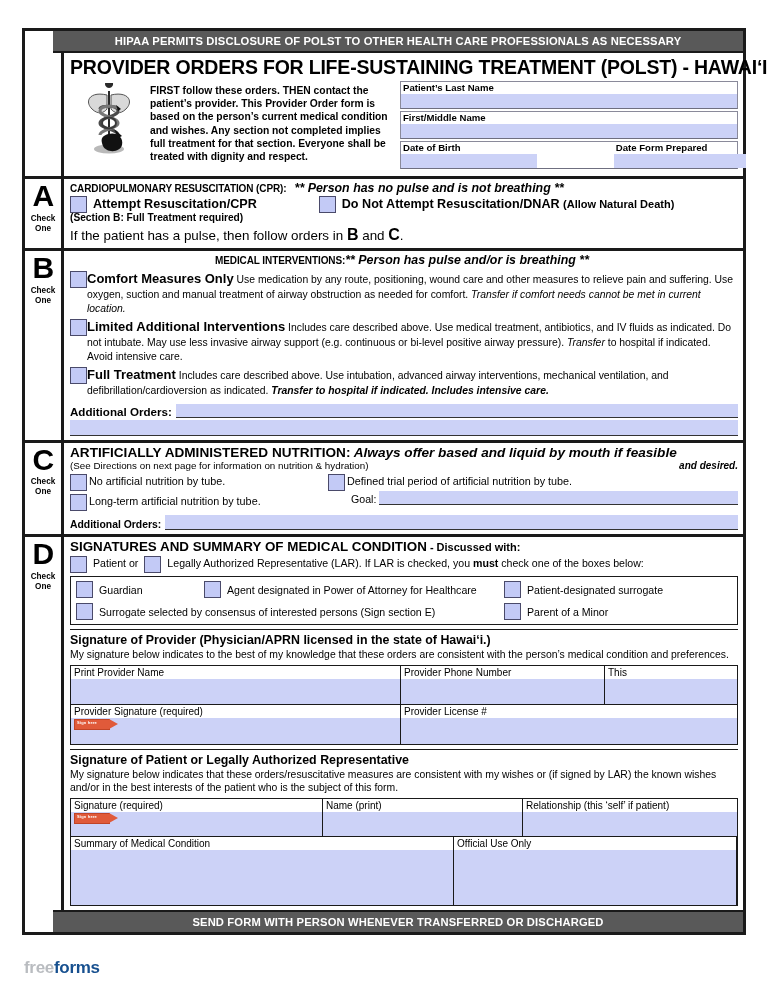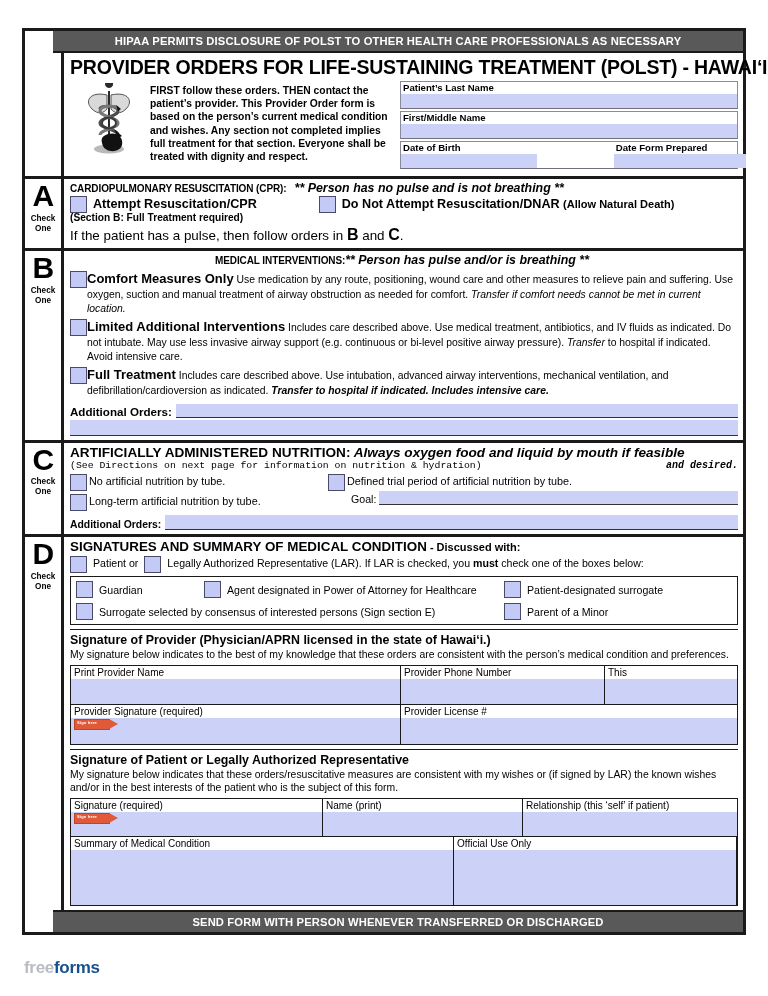--- a/index.html
+++ b/index.html
@@ -100,21 +100,21 @@
   .b-item{display:flex;margin-top:4px;}
   .b-item .txt{font-size:10.4px;line-height:1.3;}
   .b-item .lead{font-size:13px;font-weight:bold;}
   .addl{display:flex;align-items:flex-end;gap:4px;margin-top:6px;}
   .addl .lbl{font-size:11.6px;font-weight:bold;white-space:nowrap;}
   .addl .fill{flex:1 1 auto;height:13px;background:#ccd2f7;border-bottom:1px solid #333;}
   .addl-line2{height:15px;background:#ccd2f7;border-bottom:1px solid #333;margin-top:2px;}
 
   
   .c-title{font-size:13.6px;font-weight:bold;line-height:1.14;}
-  .c-sub-row{display:flex;justify-content:space-between;align-items:baseline;font-family:Liberation Mono, monospace;}
+  .c-sub-row{display:flex;justify-content:space-between;align-items:baseline;}
   .c-sub{font-size:9.8px;}
   .c-desired{font-size:10px;font-weight:bold;font-style:italic;}
   .c-grid{display:flex;margin-top:3px;gap:0;}
   .c-left{flex:0 0 258px;}
   .c-right{flex:1 1 auto;}
   .c-opt{display:flex;align-items:flex-start;gap:2px;margin-bottom:3px;}
   .c-opt .txt{font-size:10.8px;line-height:1.35;}
   .goal-row{display:flex;align-items:flex-end;gap:3px;margin-top:0px;margin-left:23px;}
   .goal-row .lbl{font-size:10.6px;}
   .goal-row .fill{flex:1 1 auto;height:13px;background:#ccd2f7;border-bottom:1px solid #333;}
@@ -300,21 +300,21 @@
       </div>
     </div>
 
     <div class="srow">
       <div class="letter-col">
         <div class="letter">C</div>
         <div class="checkone" style="white-space:pre-line;">Check
 One</div>
       </div>
       <div class="content-col">
-        <div class="c-title"><span>ARTIFICIALLY ADMINISTERED NUTRITION:</span><span class="bi"> Always oxygen food and liquid by mouth if feasible</span></div>
+        <div class="c-title"><span>ARTIFICIALLY ADMINISTERED NUTRITION:</span><span class="bi"> Always offer based and liquid by mouth if feasible</span></div>
         <div class="c-sub-row">
           <span class="c-sub">(See Directions on next page for information on nutrition &amp; hydration)</span>
           <span class="c-desired">and desired.</span>
         </div>
         <div class="c-grid">
           <div class="c-left">
             <div class="c-opt">
               <span class="cb"></span>
               <span class="txt">No artificial nutrition by tube.</span>
             </div>

